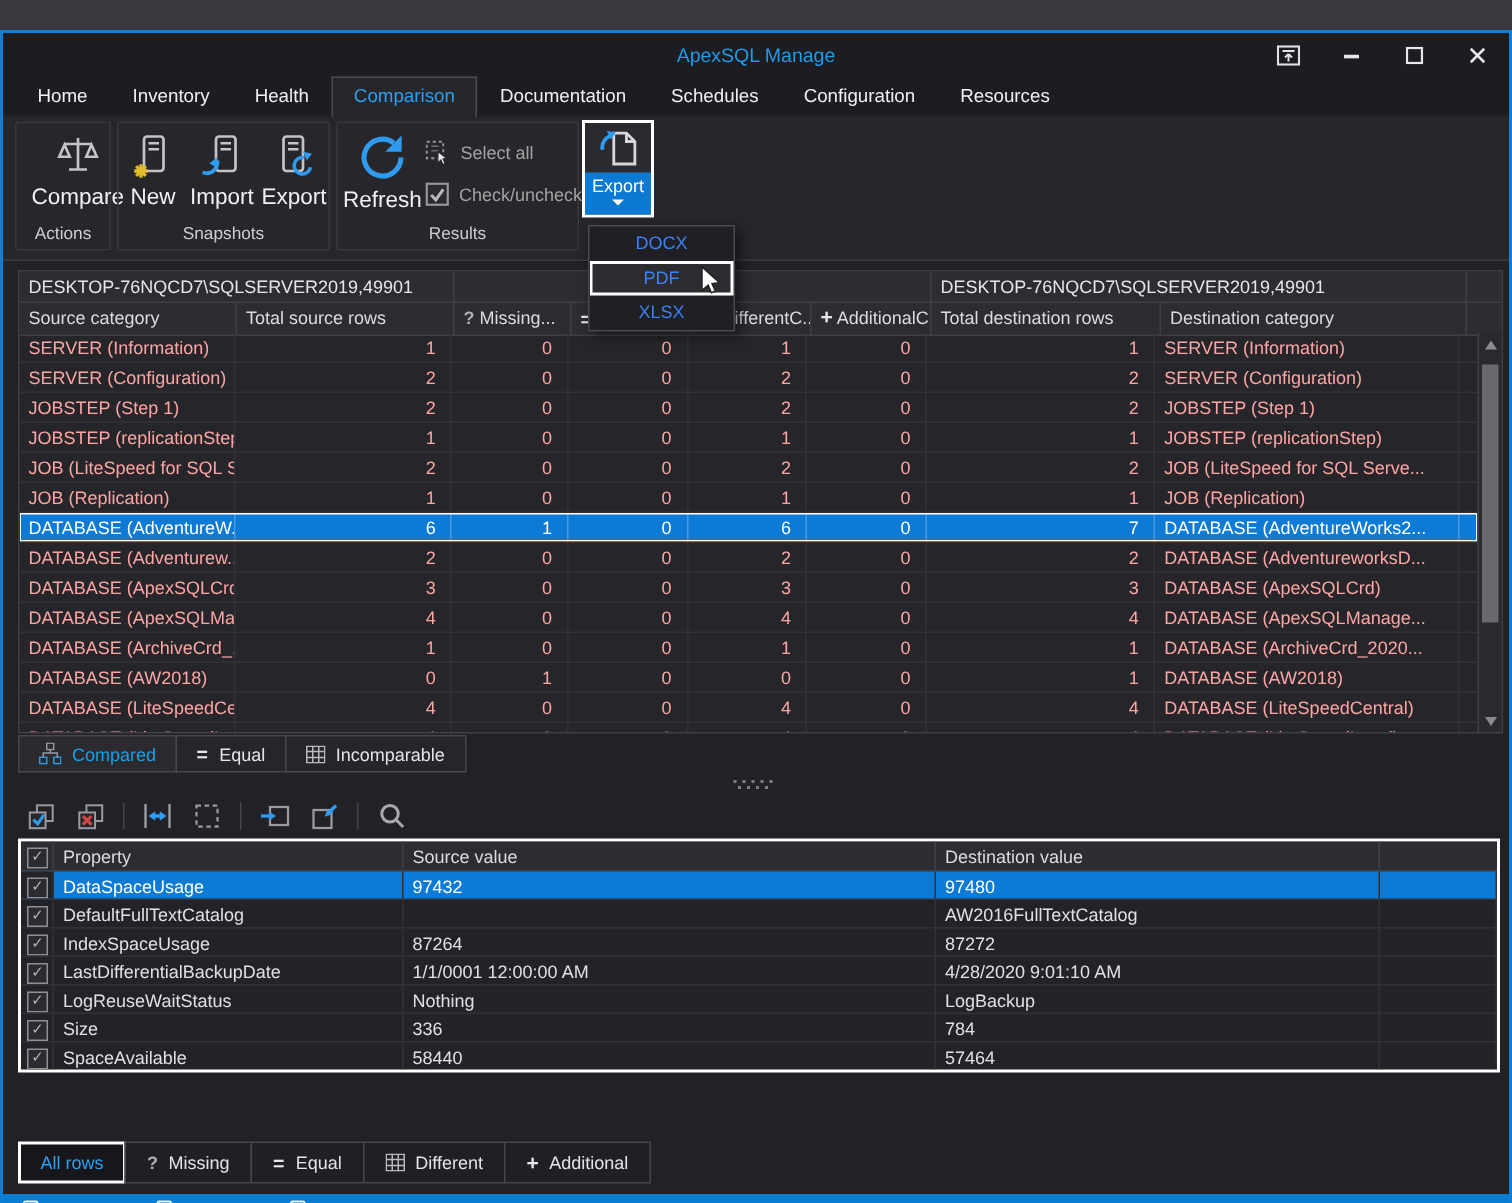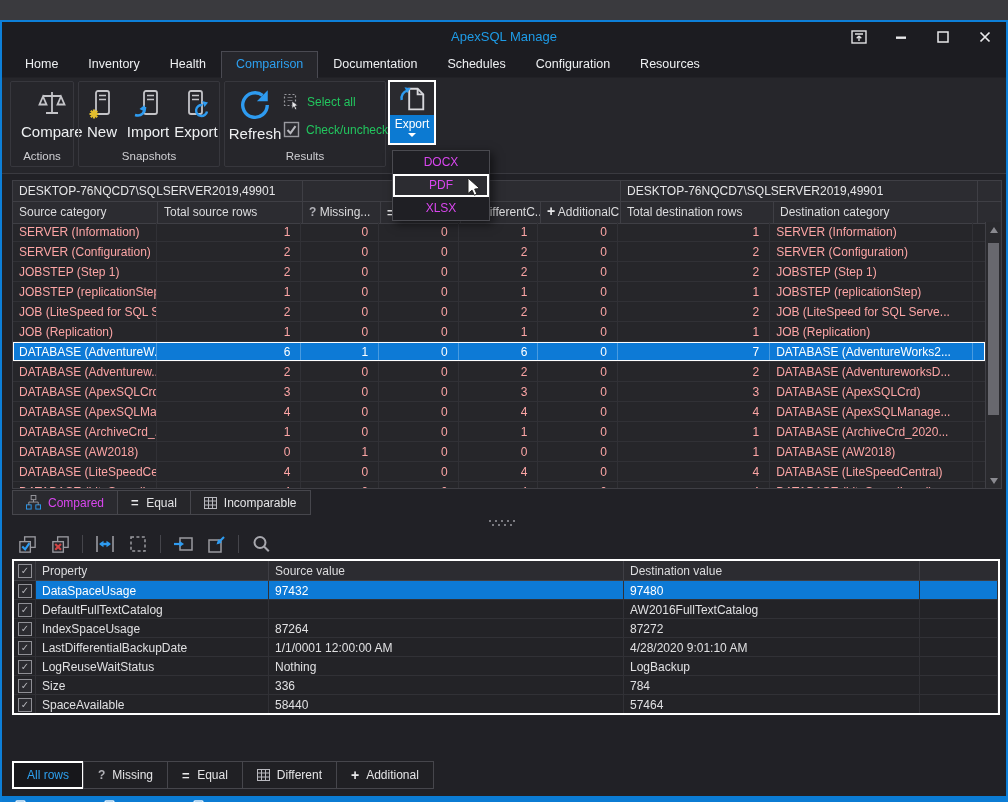--- a/index.html
+++ b/index.html
@@ -15,32 +15,32 @@
   
   .mtabs{position:absolute;left:8px;top:29px;height:27px;display:flex;align-items:stretch;z-index:5;}
   .mtab{padding:6px 15px 0 15px;font-size:12.5px;color:#eef0f2;white-space:nowrap;}
   .mtab.active{color:#2da0f0;background:#26262b;border:1px solid #4a4a52;border-bottom:none;padding:5px 14px 0 14px;}
   
   .ribbon{position:absolute;left:0;top:56px;right:0;height:95px;background:#26262b;border-bottom:1px solid #3a3a40;}
   .rgroup{position:absolute;top:3px;height:86px;border:1px solid #37373d;border-radius:2px;box-sizing:border-box;}
   .rglabel{position:absolute;bottom:4px;left:0;right:0;text-align:center;font-size:11.5px;color:#cfcfd3;}
   .rbtn{position:absolute;top:6px;display:flex;flex-direction:column;align-items:center;gap:3px;color:#eef0f2;}
   .rbtn .lbl{font-size:15px;white-space:nowrap;}
-  .checkrow{position:absolute;display:flex;align-items:center;gap:6px;font-size:12px;color:#22c55e;white-space:nowrap;}
+  .checkrow{position:absolute;display:flex;align-items:center;gap:6px;font-size:12px;color:#a3a3a3;white-space:nowrap;}
   .dtri{width:0;height:0;border:4px solid transparent;border-top-color:#c9c9cd;margin-top:4px;}
   
   .exportbtn{position:absolute;left:386px;top:58px;width:48px;height:65px;border:2px solid #fff;
              background:#2a2a2f;z-index:60;display:flex;flex-direction:column;box-sizing:border-box;}
   .exp-icon{height:33px;display:flex;align-items:center;justify-content:center;}
   .exp-label{flex:1;background:#0c7ad2;color:#fff;text-align:center;padding-top:2px;display:flex;flex-direction:column;align-items:center;}
   .exp-label .dtri{border-top-color:#fff;margin-top:2px;}
   
   .expmenu{position:absolute;left:390px;top:128px;width:96px;background:#1f1f24;border:1px solid #4a4a50;
            z-index:55;box-shadow:3px 3px 9px rgba(0,0,0,.55);}
-  .menu-item{height:23px;line-height:23px;text-align:center;font-size:12px;color:#d946ef;position:relative;}
+  .menu-item{height:23px;line-height:23px;text-align:center;font-size:12px;color:#3b82f6;position:relative;}
   .menu-item.hl{background:#2c2c31;box-shadow:inset 0 0 0 2px #fff;}
   .menu-item .cursor{position:absolute;right:8px;top:3px;}
   
   .topgrid{position:absolute;left:10px;top:158px;width:990px;height:309px;background:#26262a;
            border:1px solid #3f3f45;box-sizing:border-box;overflow:hidden;}
   .bandrow{display:flex;height:20px;background:#2c2c31;border-bottom:1px solid #3f3f45;}
   .bandcell{box-sizing:border-box;border-right:1px solid #3f3f45;padding:3px 0 0 6px;white-space:nowrap;overflow:hidden;color:#e6e6e8;}
   .bw0{width:290px}.bw1{width:318px}.bw2{width:357px}.bw3{flex:1;border-right:none}
   .chdr{display:flex;height:21px;background:#2c2c31;border-bottom:1px solid #3f3f45;color:#dcdcde;}
   .hcell{box-sizing:border-box;border-right:1px solid #3f3f45;padding:3px 0 0 6px;white-space:nowrap;overflow:hidden;}
@@ -56,21 +56,21 @@
   .vscroll{position:absolute;right:0;top:41px;width:15px;bottom:0;background:#2a2a2e;border-left:1px solid #3f3f45;}
   .sarr{position:absolute;left:0;right:0;height:15px;display:flex;align-items:center;justify-content:center;}
   .tri-up{width:0;height:0;border:4.5px solid transparent;border-bottom:6px solid #8a8a90;margin-top:-4px;}
   .tri-dn{width:0;height:0;border:4.5px solid transparent;border-top:6px solid #8a8a90;margin-bottom:-4px;}
   .sthumb{position:absolute;left:2px;right:2px;top:21px;height:172px;background:#68686e;}
   
   .rtabs{position:absolute;left:10px;top:468px;height:25px;display:flex;}
   .rtab{display:flex;align-items:center;gap:7px;padding:0 13px;border:1px solid #46464c;margin-left:-1px;
         font-size:12px;background:#26262a;color:#e4e4e6;white-space:nowrap;}
   .rtab:first-child{margin-left:0;}
-  .rtab.active{color:#d946ef;background:#2a2a2f;}
+  .rtab.active{color:#0ea5e9;background:#2a2a2f;}
   
   .grip{position:absolute;left:487px;top:498px;width:2px;height:2px;background:#7c7c82;
         box-shadow:6px 0 #7c7c82,12px 0 #7c7c82,18px 0 #7c7c82,24px 0 #7c7c82,
                    3px 4px #7c7c82,9px 4px #7c7c82,15px 4px #7c7c82,21px 4px #7c7c82;}
   
   .ptools{position:absolute;left:14px;top:509px;height:26px;display:flex;align-items:center;gap:11px;}
   .ptools .ticon{display:flex;align-items:center;justify-content:center;width:22px;height:22px;}
   .psep{width:1px;height:18px;background:#45454b;}
   
   .pgrid{position:absolute;left:10px;top:537px;width:988px;height:156px;border:2px solid #fff;

